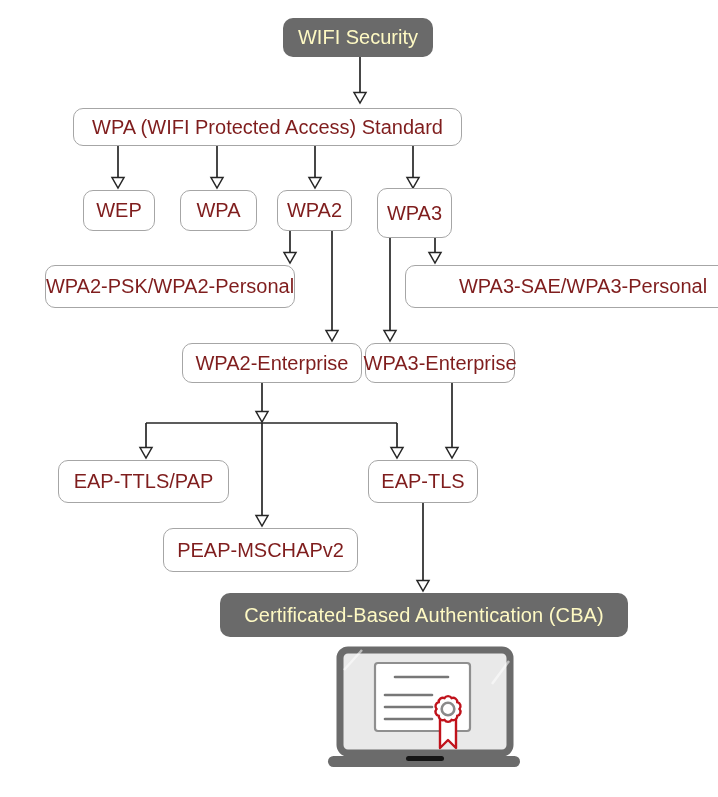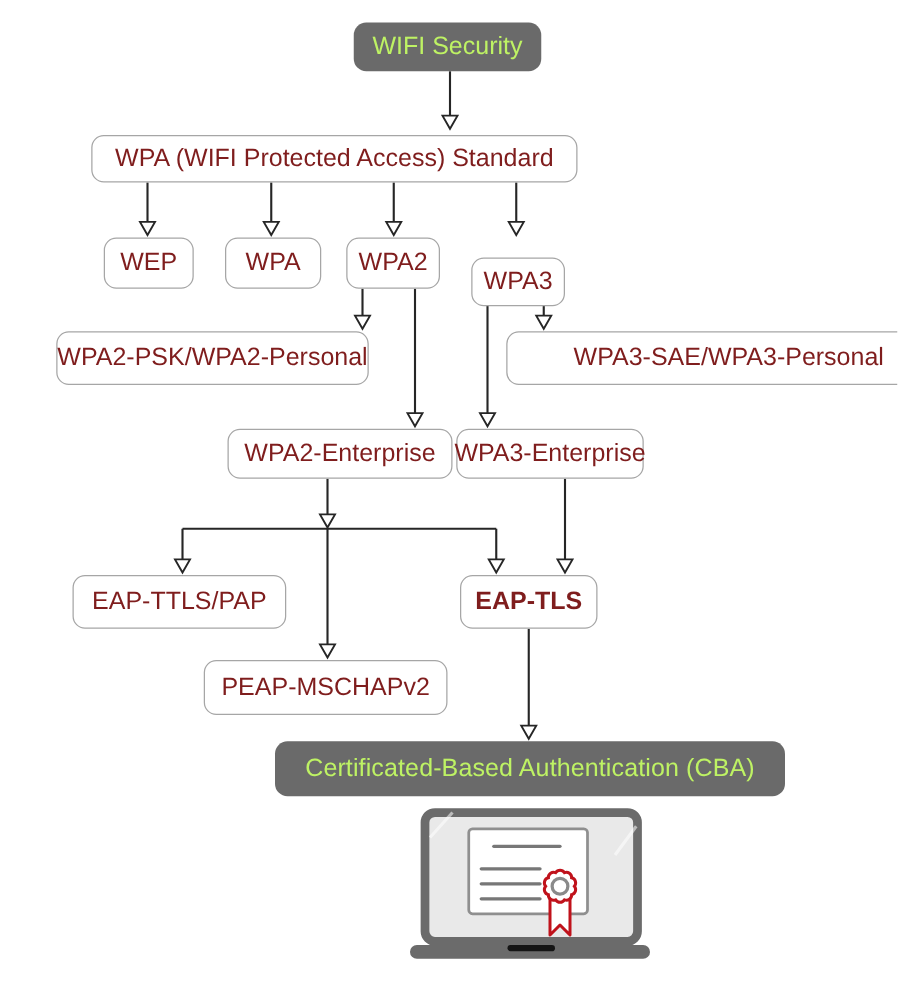--- a/index.html
+++ b/index.html
@@ -8,36 +8,36 @@
     font-family:"Liberation Sans", sans-serif; overflow:hidden;
   }
   svg.layer { position:absolute; left:0; top:0; width:718px; height:797px; }
   .node {
     position:absolute; box-sizing:border-box;
     display:flex; align-items:center; justify-content:center;
     background:#ffffff; border:1.3px solid #a6a6a6; border-radius:10px;
     font-size:20px; color:#7f1d1d; white-space:nowrap; text-align:center;
   }
   .node.dark {
-    background:#6a6a6a; border:none; color:#bef264;
+    background:#6a6a6a; border:none; color:#fef9c3;
   }
   .node.bold { font-weight:normal; letter-spacing:0.1px; }
 
   #n-wifi     { left:283px; top:18px;  width:150px; height:39px; }
   #n-std      { left:73px;  top:108px; width:389px; height:38px; }
   #n-wep      { left:83px;  top:190px; width:72px;  height:41px; }
   #n-wpa      { left:180px; top:190px; width:77px;  height:41px; }
   #n-wpa2     { left:277px; top:190px; width:75px;  height:41px; }
-  #n-wpa3     { left:377px; top:206px; width:75px;  height:39px; }
+  #n-wpa3     { left:377px; top:188px; width:75px;  height:50px; }
   #n-wpa2psk  { left:45px;  top:265px; width:250px; height:43px; }
   #n-wpa3sae  { left:405px; top:265px; width:356px; height:43px; }
   #n-wpa2ent  { left:182px; top:343px; width:180px; height:40px; }
   #n-wpa3ent  { left:365px; top:343px; width:150px; height:40px; }
   #n-eapttls  { left:58px;  top:460px; width:171px; height:43px; }
-  #n-eaptls   { left:368px; top:460px; width:110px; height:43px;font-weight:bold; }
+  #n-eaptls   { left:368px; top:460px; width:110px; height:43px; }
   #n-peap     { left:163px; top:528px; width:195px; height:44px; }
   #n-cba      { left:220px; top:593px; width:408px; height:44px; }
 
   .edge-line { stroke:#262626; stroke-width:1.7; fill:none; }
   .edge-head { fill:#ffffff; stroke:#262626; stroke-width:1.5; }
 </style>
 </head>
 <body>
 
 <div class="stage">

